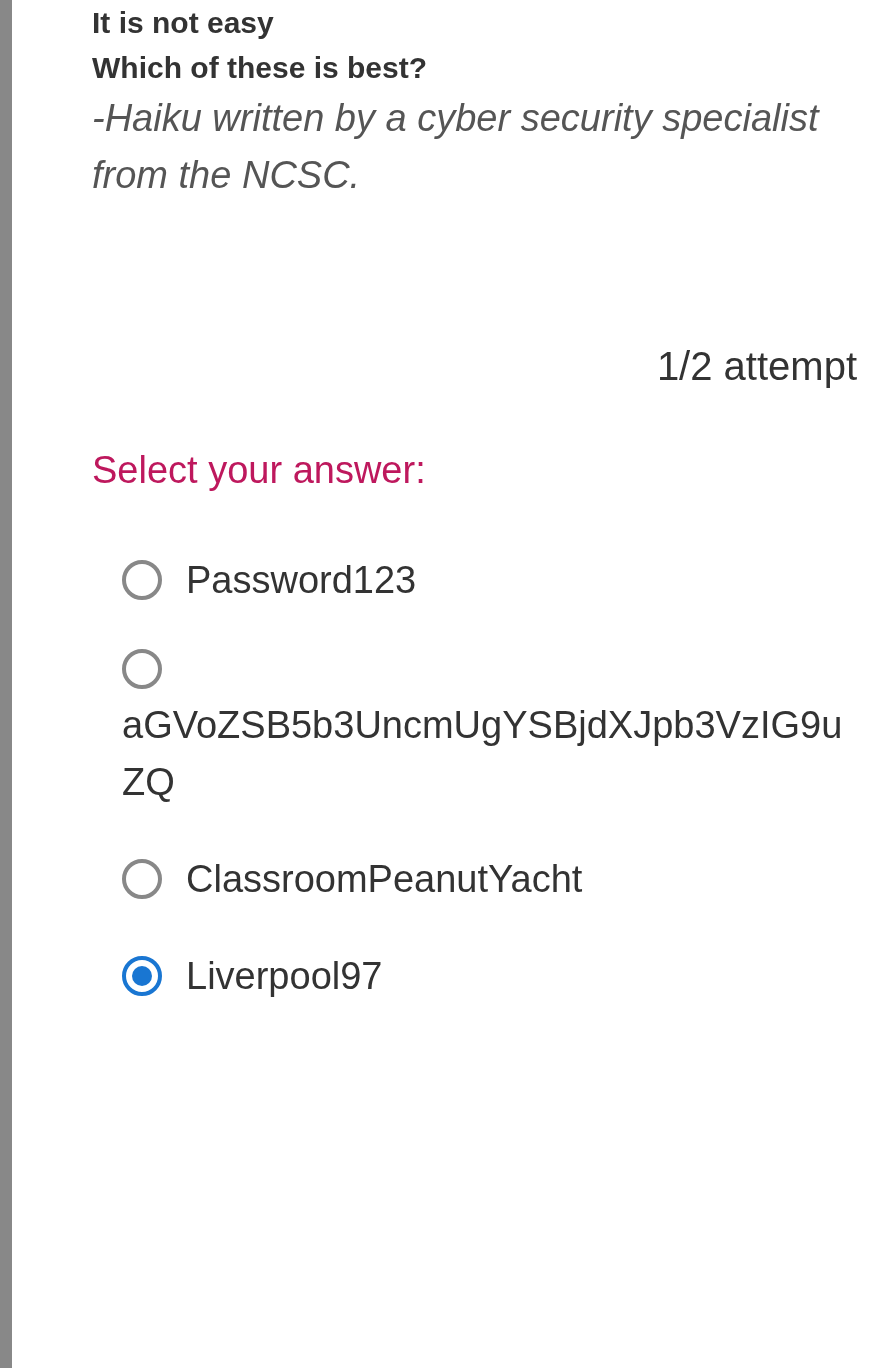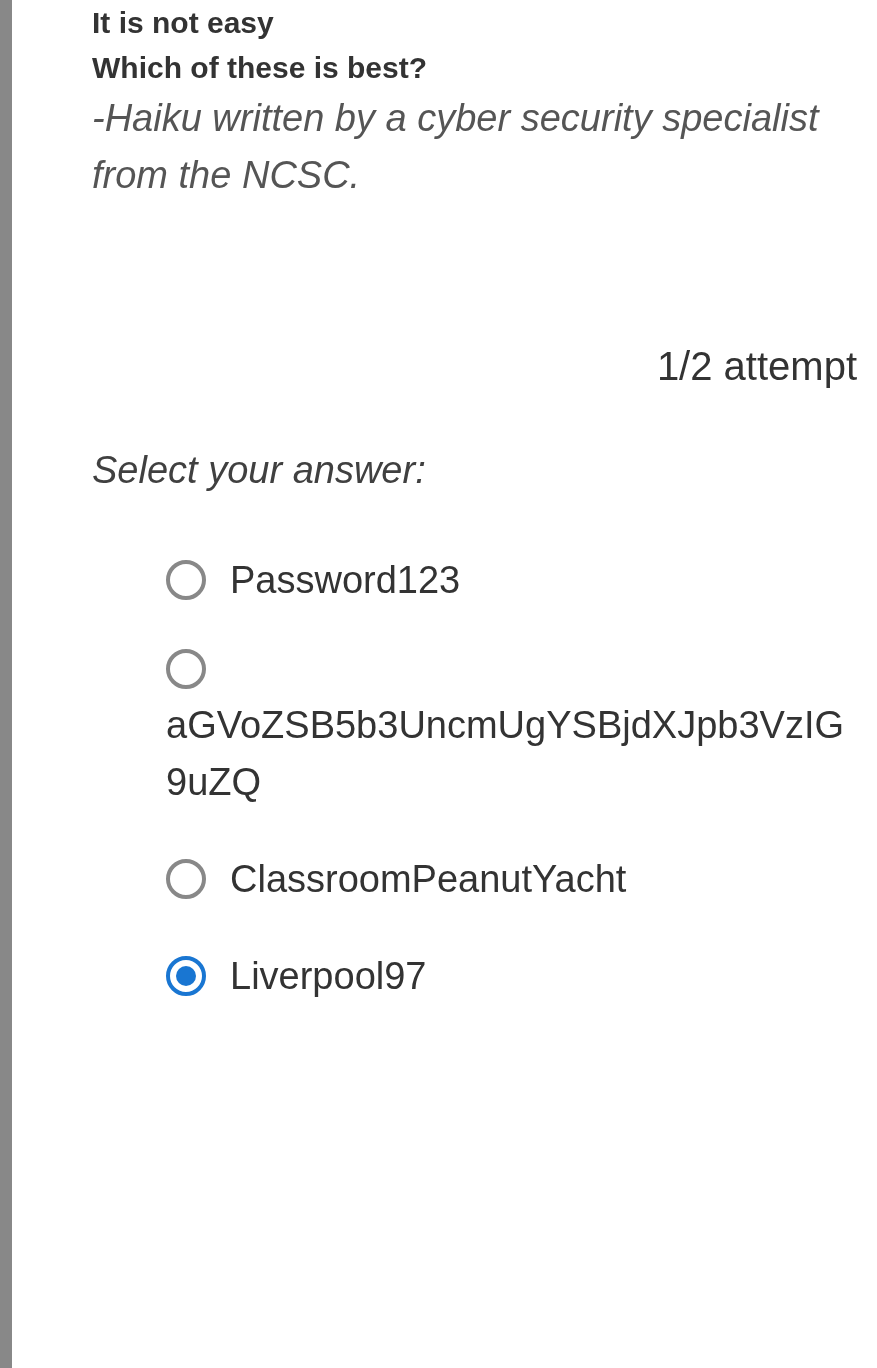--- a/index.html
+++ b/index.html
@@ -36,33 +36,31 @@
     }
     .attempt-counter {
       font-size: 40px;
       color: #333;
       text-align: right;
       margin-top: 140px;
       margin-bottom: 60px;
     }
     .select-label {
       font-size: 38px;
-      color: #404040;
+      color: #be185d;
       margin-bottom: 60px;
-      font-style: italic;
     }
     .options {
       padding-left: 30px;
     }
     .option {
       display: flex;
       align-items: flex-start;
       margin-bottom: 40px;
       cursor: pointer;
-      margin-left: 44px;
     }
     .radio {
       flex-shrink: 0;
       width: 40px;
       height: 40px;
       border: 4px solid #888;
       border-radius: 50%;
       margin-right: 24px;
       margin-top: 8px;
       position: relative;

